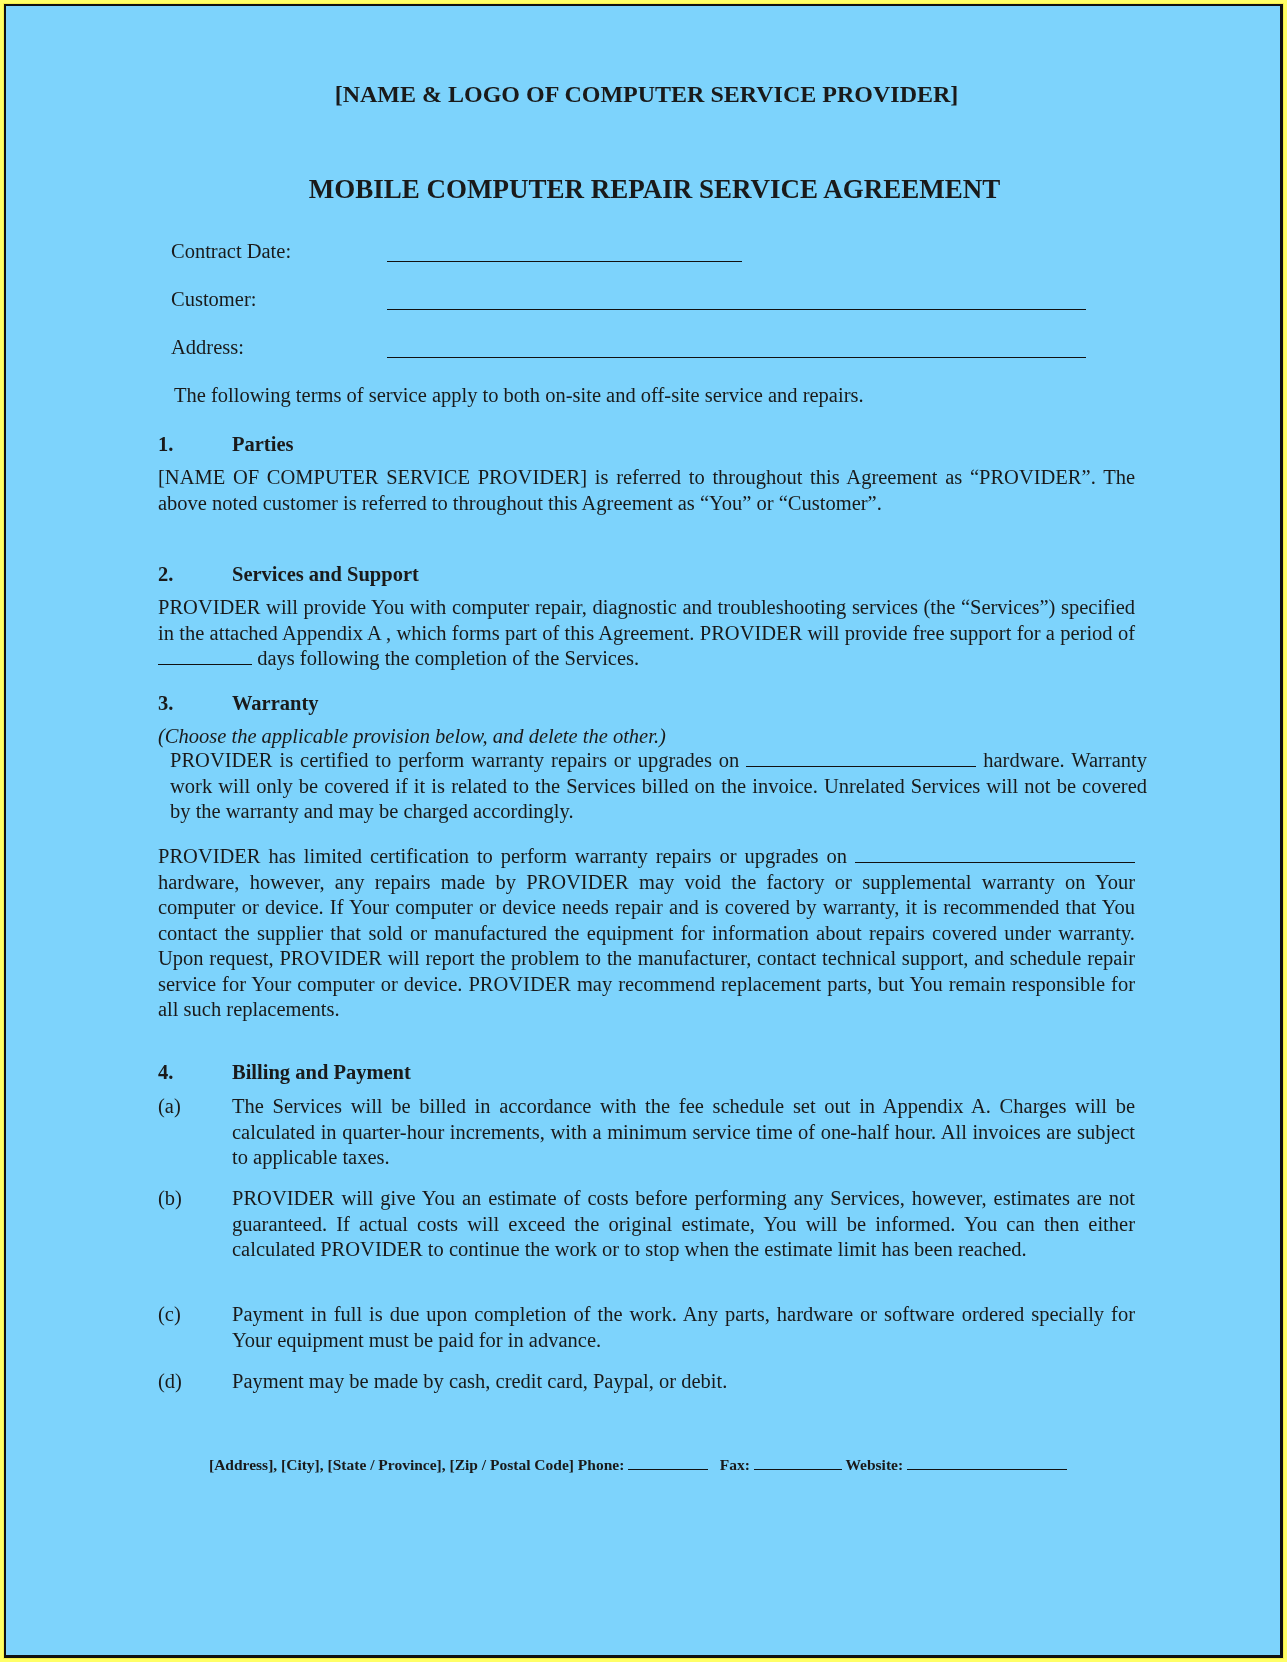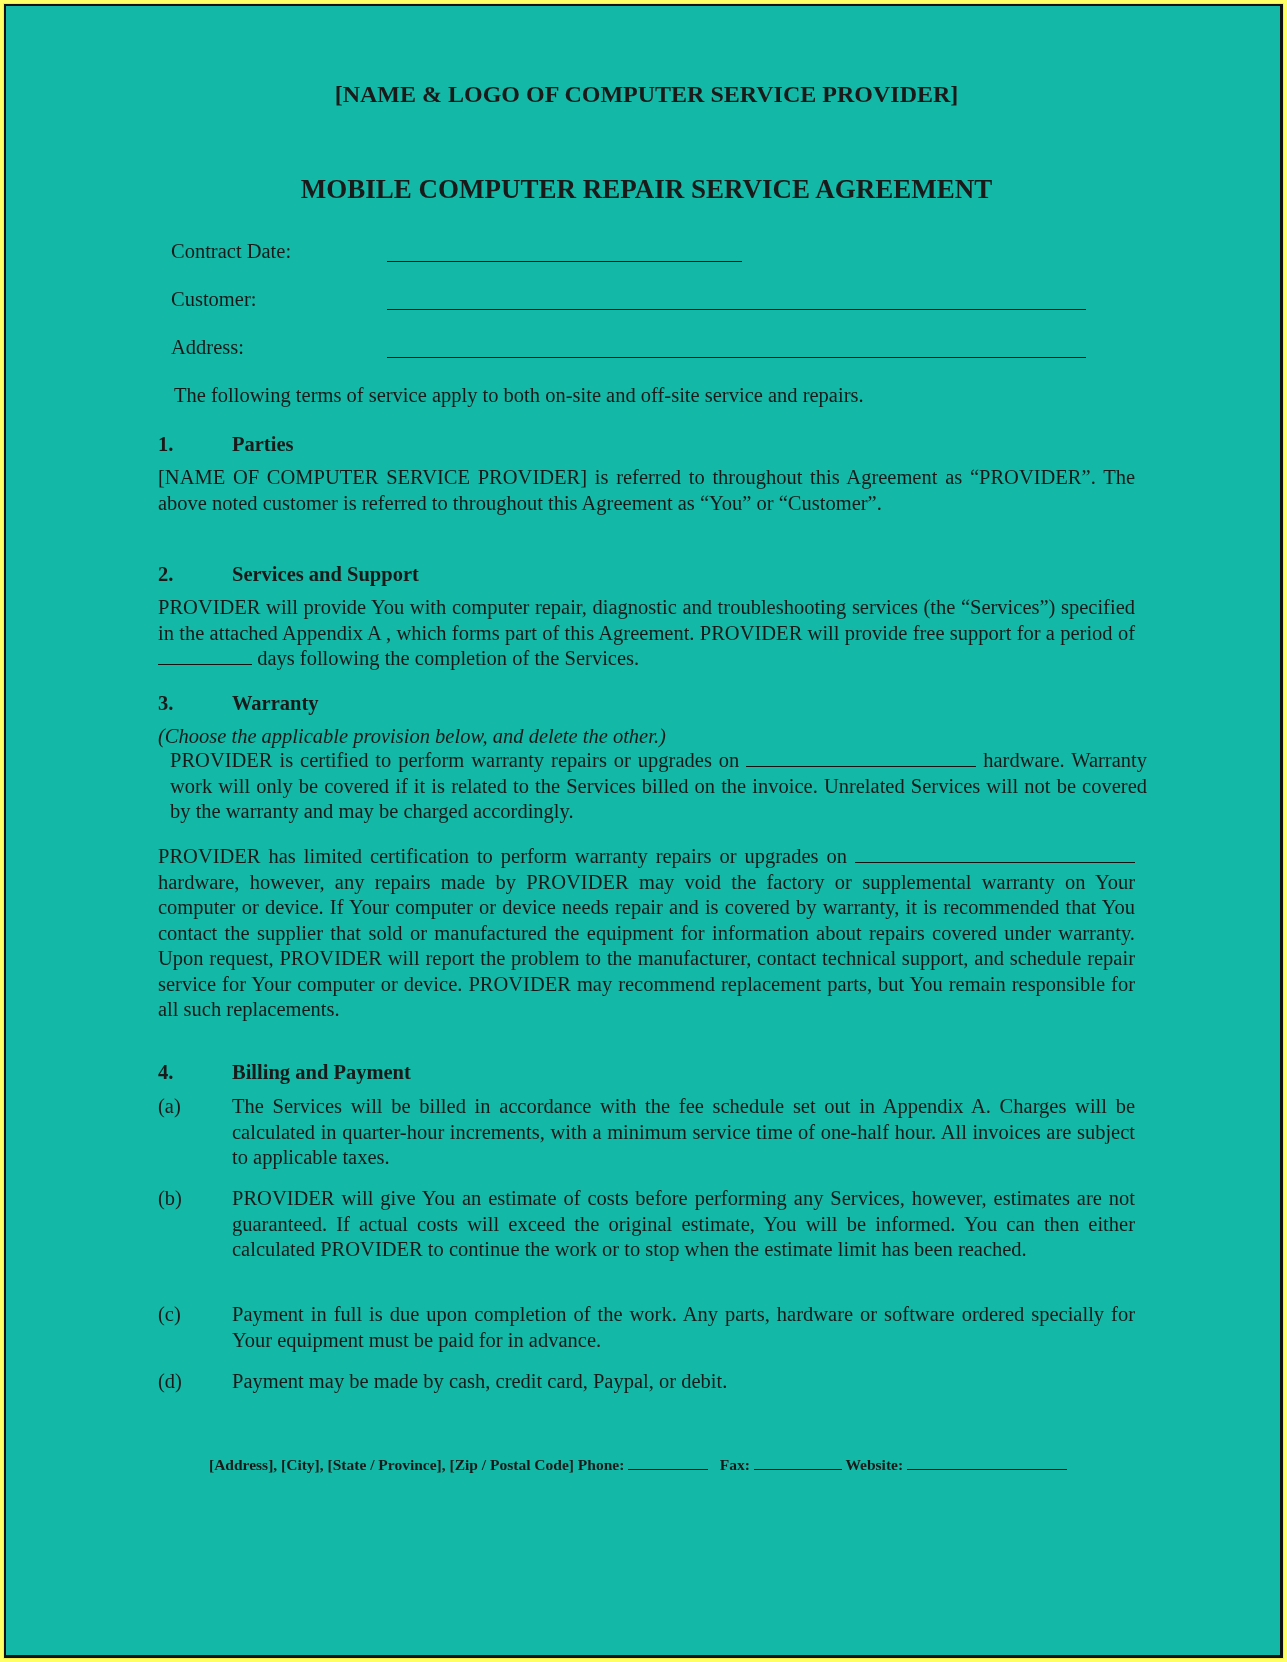--- a/index.html
+++ b/index.html
@@ -10,36 +10,36 @@
     color: #1a1a1a;
   }
   .frame {
     position: absolute; left: 0; top: 0; width: 1287px; height: 1662px;
     box-sizing: border-box;
     border: 3px solid #ffff66;
   }
   .page {
     position: absolute; left: 4px; top: 4px; width: 1279px; height: 1654px;
     box-sizing: border-box;
-    background: #14b8a6;
+    background: #7dd3fc;
     border-top: 2px solid #111;
     border-left: 2px solid #111;
     border-right: 3px solid #111;
     border-bottom: 3px solid #111;
   }
   .content {
     position: absolute; left: 152px; top: 0; width: 977px;
     font-size: 20.5px; line-height: 25.5px;
   }
   .h-provider {
     position: absolute; left: 0; width: 977px; top: 76px;
     text-align: center; font-weight: bold; font-size: 24px;
   }
   .h-title {
-    position: absolute; left: 0; width: 977px; top: 171px;
+    position: absolute; left: 8px; width: 977px; top: 171px;
     text-align: center; font-weight: bold; font-size: 27px;
   }
   .field-row { position: absolute; left: 0; height: 26px; }
   .field-label { position: absolute; left: 0; top: 0; white-space: nowrap; margin-left: 13px; }
   .field-line { position: absolute; top: 22px; left: 229px; border-bottom: 1.5px solid #111; height: 0; }
   .intro { position: absolute; left: 16px; top: 401px; white-space: nowrap; }
   .sec-head { position: absolute; left: 0; font-weight: bold; white-space: nowrap; }
   .sec-num { display: inline-block; width: 74px; }
   .para {
     position: absolute; left: 0; width: 977px; text-align: justify;

